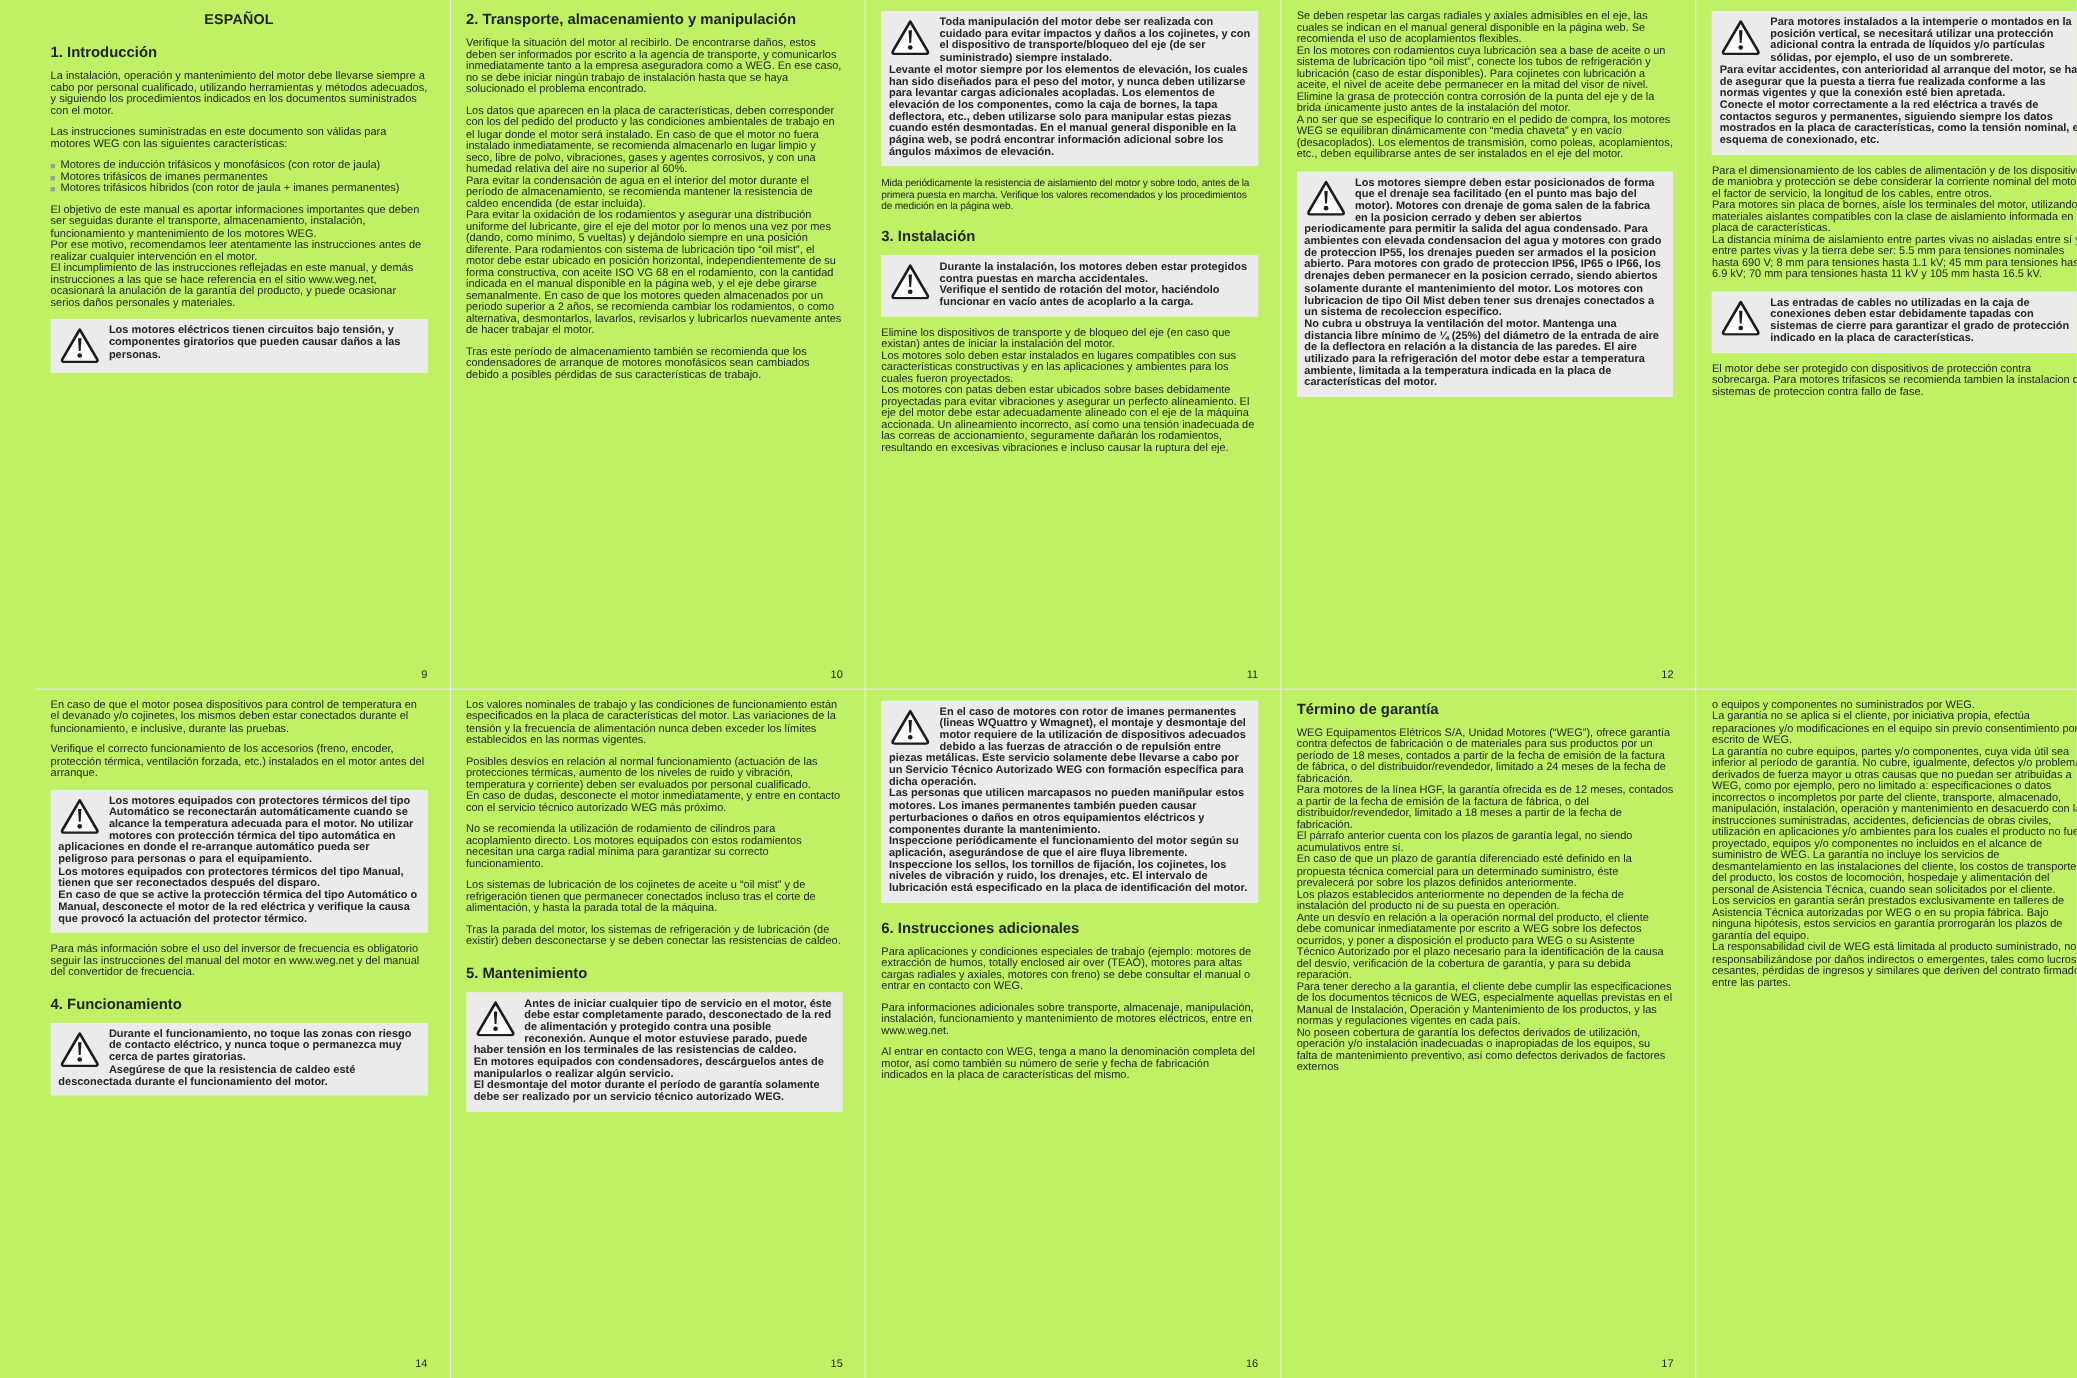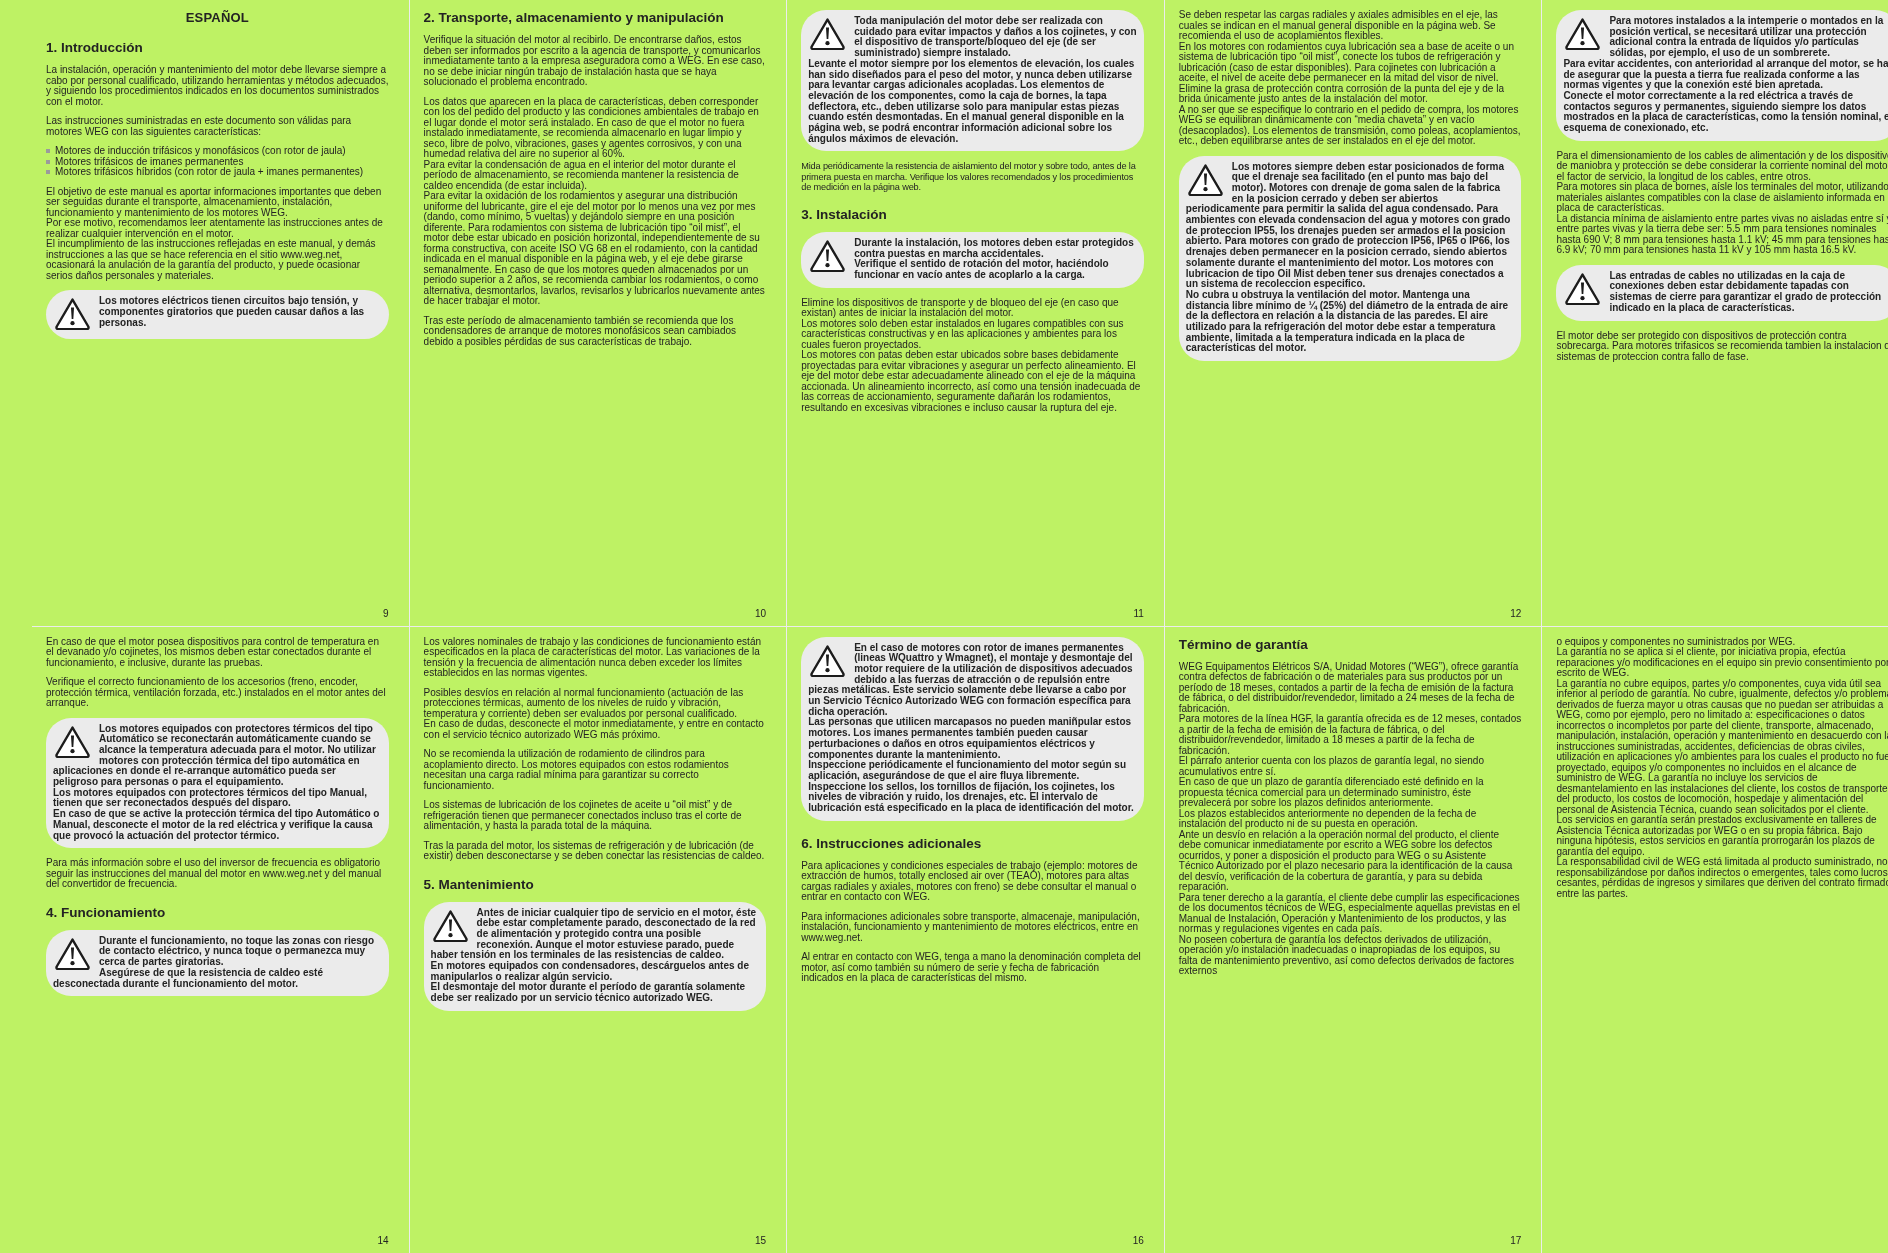--- a/index.html
+++ b/index.html
@@ -44,21 +44,20 @@
   }
   .bullet-item::before{
     content:"";position:absolute;left:0;top:3px;
     width:4px;height:4px;background:#9b9b9b;
   }
   .warning{
     background:#ebebeb;
     padding:6px 7px 7px 7px;
     margin:0 0 10px 0;
     overflow:hidden; 
-    border-radius:25px;
   }
   .warn-icon{float:left;width:37px;height:33px;margin:1px 8px 2px 1px;}
   .warn-icon svg{display:block;width:100%;height:100%;}
   .warn-para{
     font-size:10px;line-height:10.7px;font-weight:bold;
     margin:0;white-space:pre-line;
   }
   .warn-para.gap{}
   .page-num{
     position:absolute;right:20px;bottom:7px;

